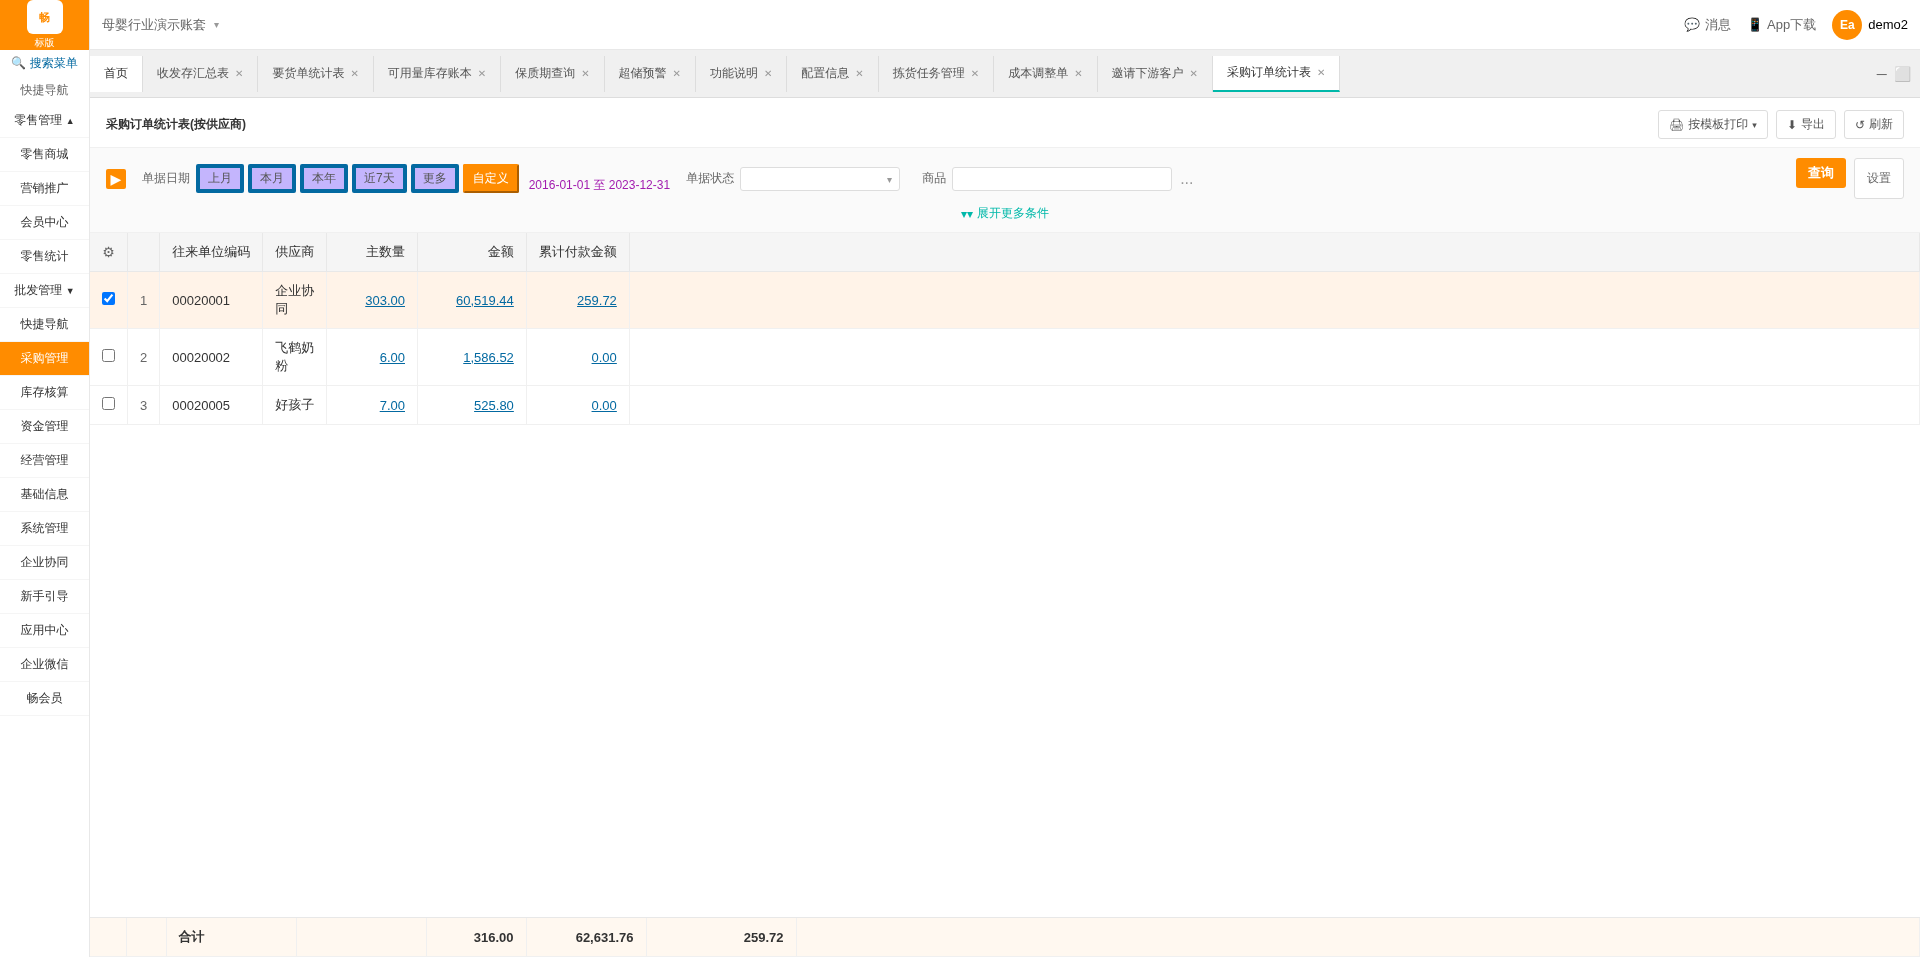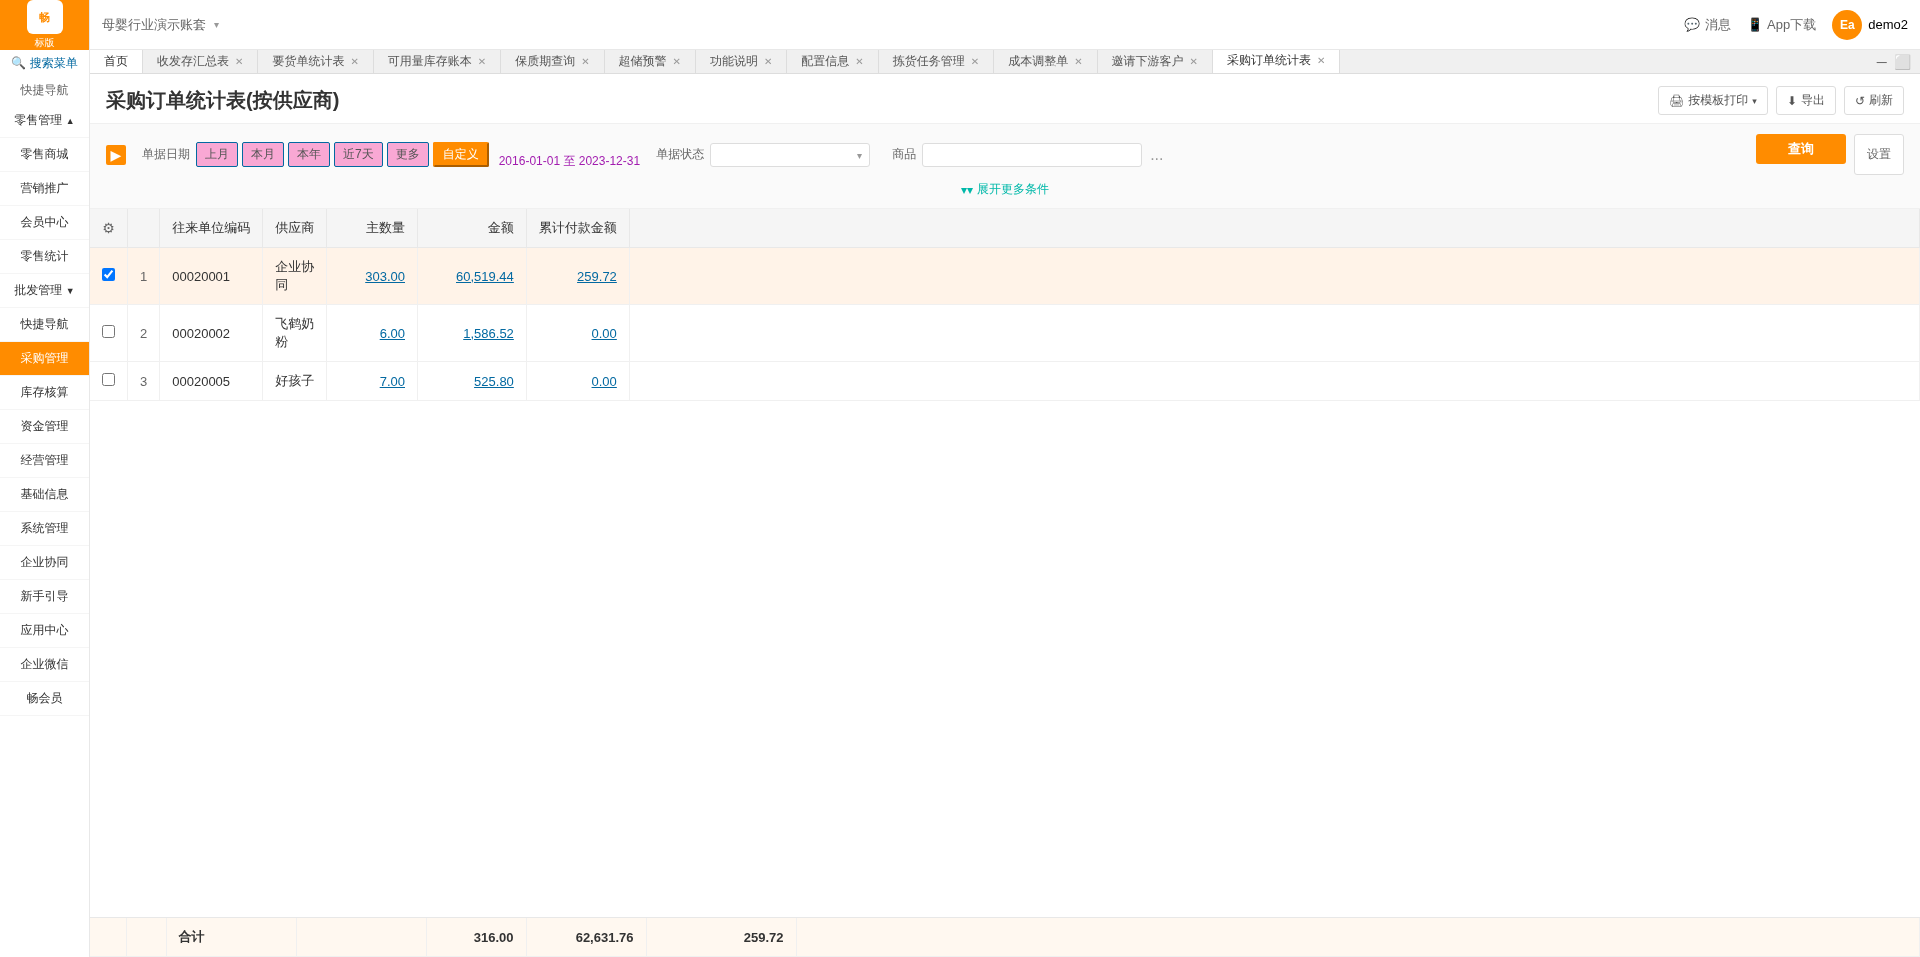--- a/index.html
+++ b/index.html
@@ -18,52 +18,52 @@
     
     .topbar { height: 50px; background: #fff; display: flex; align-items: center; justify-content: space-between; padding: 14px 12px; border-bottom: 1px solid #e8e8e8; flex-shrink: 0; }
     .topbar-left { display: flex; align-items: center; gap: 8px; color: #666; font-size: 13px; }
     .topbar-right { display: flex; align-items: center; gap: 16px; }
     .topbar-msg { display: flex; align-items: center; gap: 4px; color: #666; font-size: 13px; cursor: pointer; }
     .topbar-app { display: flex; align-items: center; gap: 4px; color: #666; font-size: 13px; cursor: pointer; }
     .topbar-user { display: flex; align-items: center; gap: 6px; cursor: pointer; }
     .avatar { width: 30px; height: 30px; border-radius: 50%; background: #ff8c00; display: flex; align-items: center; justify-content: center; color: #fff; font-size: 12px; font-weight: bold; }
 
     
-    .tabbar { height: 24px; background: #f0f0f0; display: flex; align-items: center; flex-shrink: 0; overflow: hidden; border-bottom: 1px solid #ddd; }
+    .tabbar { height: 48px; background: #f0f0f0; display: flex; align-items: center; flex-shrink: 0; overflow: hidden; border-bottom: 1px solid #ddd; }
     .tab-item { height: 36px; display: flex; align-items: center; padding: 0 14px; font-size: 12px; color: #555; cursor: pointer; border-right: 1px solid #ddd; white-space: nowrap; background: #f0f0f0; gap: 6px; flex-shrink: 0; }
     .tab-item.active { background: #fff; color: #333; border-bottom: 2px solid #00b8a9; }
     .tab-item .tab-close { color: #999; font-size: 10px; }
     .tab-home { background: #fff; color: #333; font-weight: normal; }
     .tabbar-actions { margin-left: auto; display: flex; align-items: center; padding-right: 8px; gap: 8px; }
 
     
     .content { flex: 1; background: #fff; overflow: hidden; display: flex; flex-direction: column; }
 
     
     .page-header { padding: 12px 16px 8px; display: flex; align-items: center; justify-content: space-between; border-bottom: 1px solid #f0f0f0; flex-shrink: 0; }
-    .page-title { font-size: 20px; font-weight: bold; color: #333; }
+    .page-title { font-size: 12px; font-weight: bold; color: #333; }
     .page-actions { display: flex; align-items: center; gap: 8px; }
     .btn-print { display: flex; align-items: center; gap: 4px; border: 1px solid #ddd; background: #fff; padding: 5px 10px; border-radius: 3px; cursor: pointer; font-size: 12px; color: #555; }
     .btn-export { display: flex; align-items: center; gap: 4px; border: 1px solid #ddd; background: #fff; padding: 5px 10px; border-radius: 3px; cursor: pointer; font-size: 12px; color: #555; }
     .btn-refresh { display: flex; align-items: center; gap: 4px; border: 1px solid #ddd; background: #fff; padding: 5px 10px; border-radius: 3px; cursor: pointer; font-size: 12px; color: #555; }
 
     
     .filter-area { padding: 10px 16px; background: #fafafa; border-bottom: 1px solid #f0f0f0; flex-shrink: 0; }
     .filter-row { display: flex; align-items: center; gap: 16px; flex-wrap: wrap; }
     .filter-item { display: flex; align-items: center; gap: 6px; }
     .filter-label { color: #666; font-size: 12px; white-space: nowrap; }
     .date-shortcuts { display: flex; gap: 4px; }
-    .date-btn { padding: 2px 8px; border: 1px solid #0369a1; background: #f9a8d4; border-radius: 2px; font-size: 12px; color: #555; cursor: pointer; }
+    .date-btn { padding: 2px 8px; border: 4px solid #0369a1; background: #c4b5fd; border-radius: 2px; font-size: 12px; color: #555; cursor: pointer; }
     .date-custom { background: #ff8c00; color: #fff; border-color: #ff8c00; border-radius: 2px; padding: 2px 8px; font-size: 12px; cursor: pointer; }
     .date-range { font-size: 12px; color: #a21caf; margin-top: 14px; }
     .filter-select { border: 1px solid #ddd; background: #fff; padding: 4px 24px 4px 8px; border-radius: 3px; font-size: 12px; color: #333; cursor: pointer; min-width: 160px; appearance: none; position: relative; }
     .select-wrapper { position: relative; display: inline-block; }
     .select-wrapper::after { content: '▾'; position: absolute; right: 8px; top: 50%; transform: translateY(-50%); color: #999; pointer-events: none; font-size: 10px; }
     .filter-input { border: 1px solid #ddd; background: #fff; padding: 4px 8px; border-radius: 3px; font-size: 12px; color: #333; min-width: 200px; }
-    .btn-query { background: #ff8c00; color: #fff; border: none; padding: 6px 32px; border-radius: 3px; cursor: pointer; font-size: 13px; font-weight: bold; }
+    .btn-query { background: #ff8c00; color: #fff; border: none; padding: 6px 12px; border-radius: 3px; cursor: pointer; font-size: 13px; font-weight: bold; }
     .btn-settings { background: #fff; color: #666; border: 1px solid #ddd; padding: 11px 12px; border-radius: 3px; cursor: pointer; font-size: 12px; }
     .expand-more { display: flex; align-items: center; gap: 4px; color: #00b8a9; font-size: 12px; cursor: pointer; justify-content: center; margin-top: 6px; }
     .filter-right-actions { margin-left: auto; display: flex; gap: 8px; align-items: flex-start; }
 
     
     .table-area { flex: 1; overflow: auto; padding: 0; }
     table { width: 100%; border-collapse: collapse; }
     thead tr { background: #f5f5f5; }
     th { padding: 10px 12px; text-align: left; font-size: 13px; color: #333; font-weight: normal; border-bottom: 1px solid #e8e8e8; border-right: 1px solid #e8e8e8; white-space: nowrap; }
     td { padding: 10px 12px; font-size: 13px; color: #333; border-bottom: 1px solid #f0f0f0; border-right: 1px solid #f0f0f0; }

